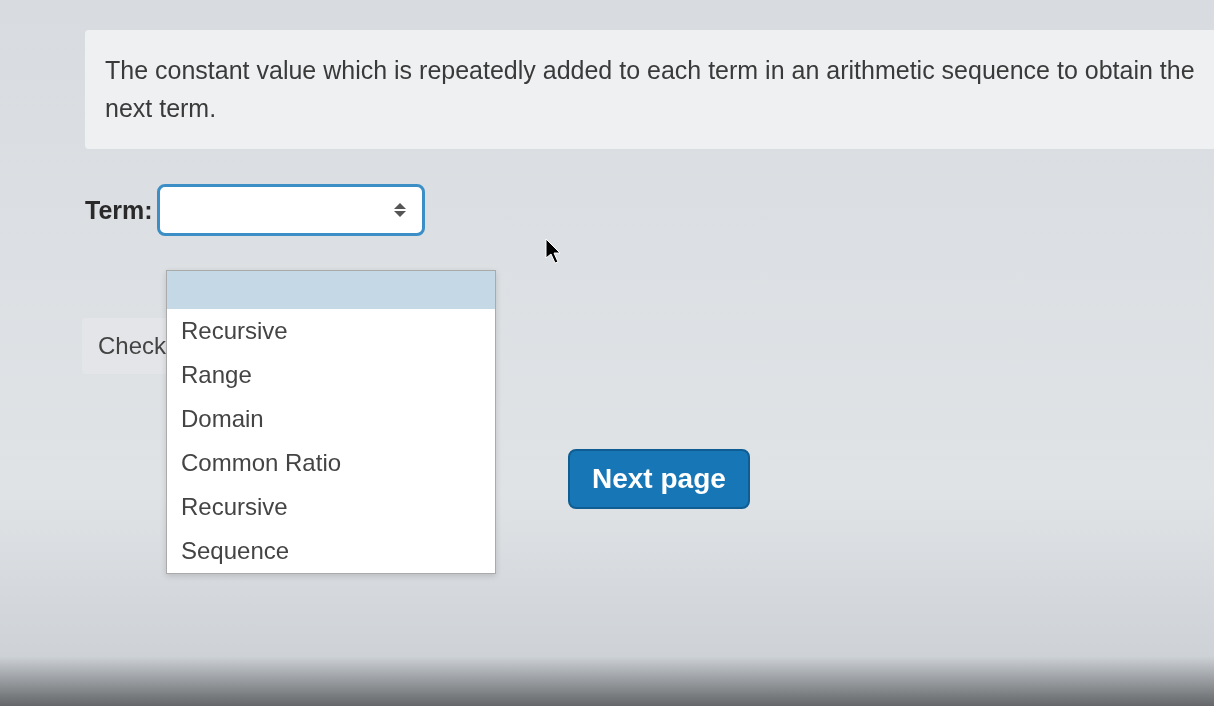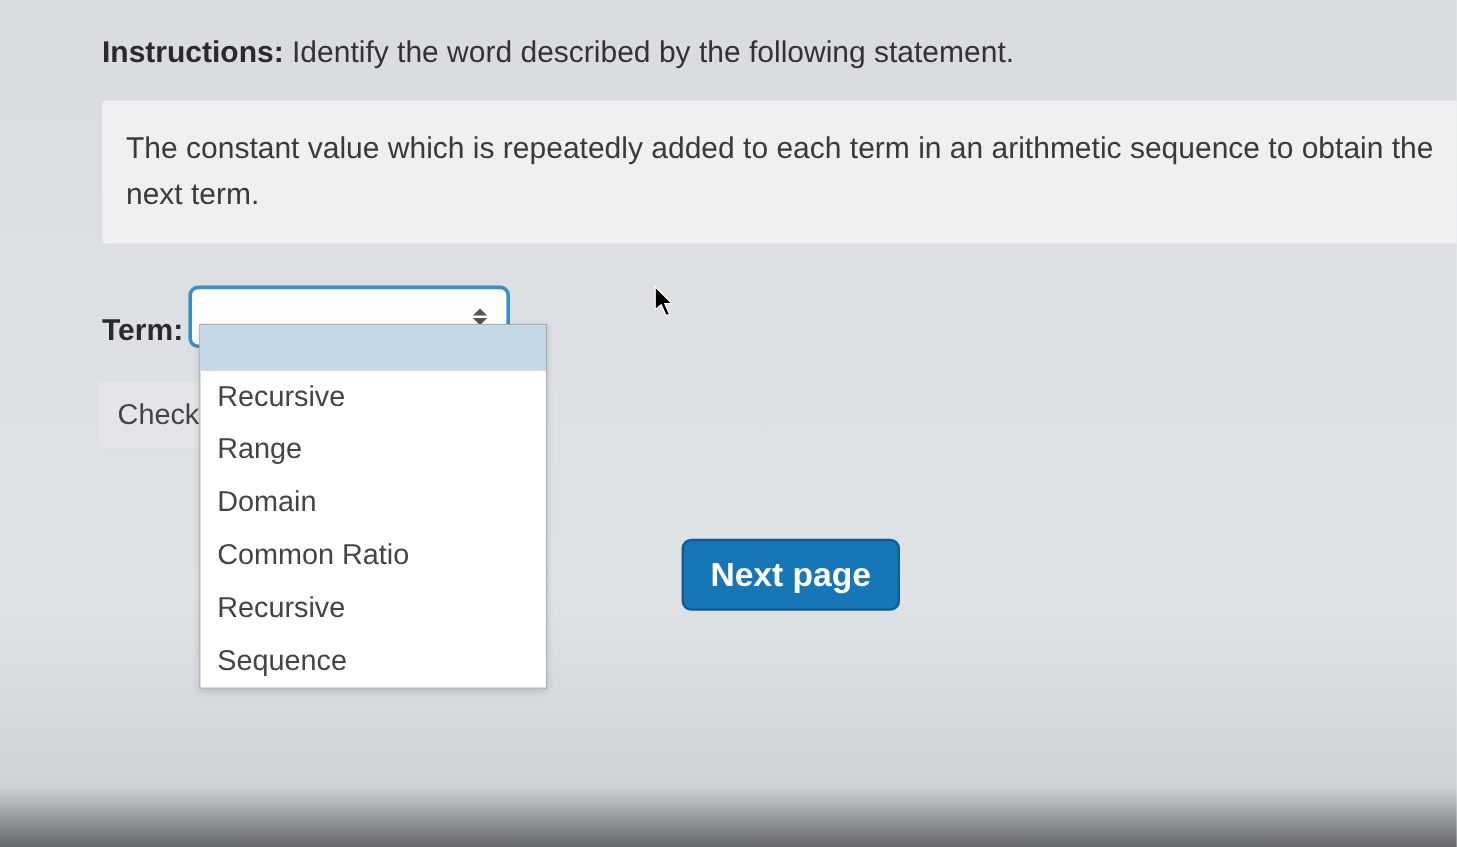--- a/index.html
+++ b/index.html
@@ -32,21 +32,21 @@
       border-radius: 4px;
       padding: 22px 20px;
       font-size: 25px;
       color: #3a3a3a;
       line-height: 1.5;
       margin-right: -10px;
     }
     .term-row {
       margin-top: 35px;
       display: flex;
-      align-items: flex-end;
+      align-items: center;
       position: relative;
     }
     .term-label {
       font-size: 25px;
       font-weight: bold;
       color: #2a2a2a;
       margin-right: 4px;
     }
     .select-box {
       width: 268px;
@@ -87,21 +87,21 @@
       padding: 14px 16px;
       font-size: 24px;
       color: #444;
       border-radius: 4px;
       cursor: pointer;
     }
     .dropdown-list {
       position: absolute;
       left: 166px;
       top: 270px;
-      width: 290px;
+      width: 330px;
       background: #fff;
       border: 1px solid #aaa;
       box-shadow: 0 2px 6px rgba(0,0,0,0.15);
       z-index: 10;
     }
     .dropdown-blank {
       height: 38px;
       background: #c5d8e6;
     }
     .dropdown-item {
@@ -136,23 +136,20 @@
       left: 0;
       right: 0;
       height: 50px;
       background: linear-gradient(180deg, rgba(0,0,0,0) 0%, rgba(0,0,0,0.5) 100%);
     }
   </style>
 </head>
 <body>
 
 <div class="content">
-  <div class="instructions-line">
-    <span class="instructions-label">Instructions:</span><span> Identify the word described by the following statement.</span>
-  </div>
 
   <div class="question-box">
     <span>The constant value which is repeatedly added to each term in an arithmetic sequence to obtain the next term.</span>
   </div>
 
   <div class="term-row">
     <span class="term-label">Term:</span>
     <div class="select-box">
       <span></span>
       <div class="select-arrows">

